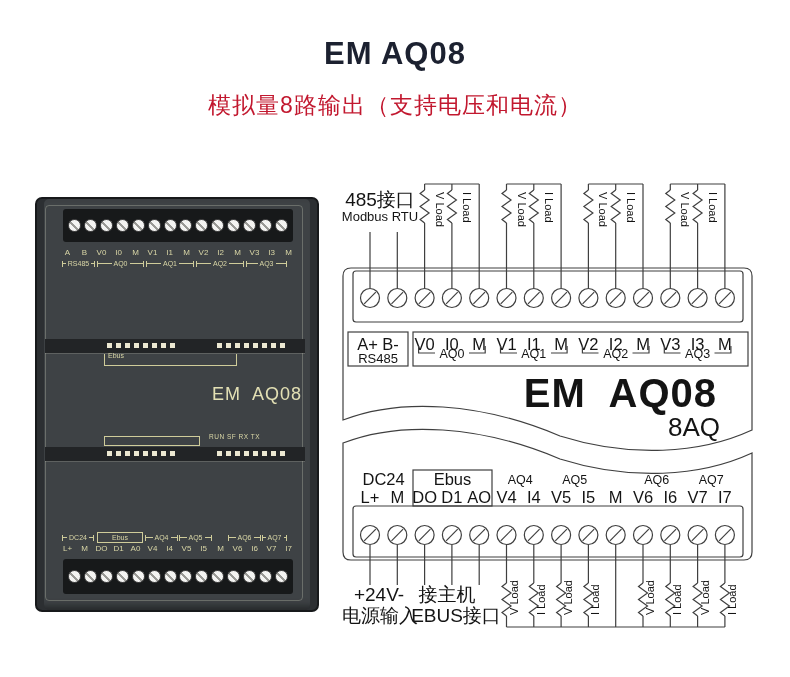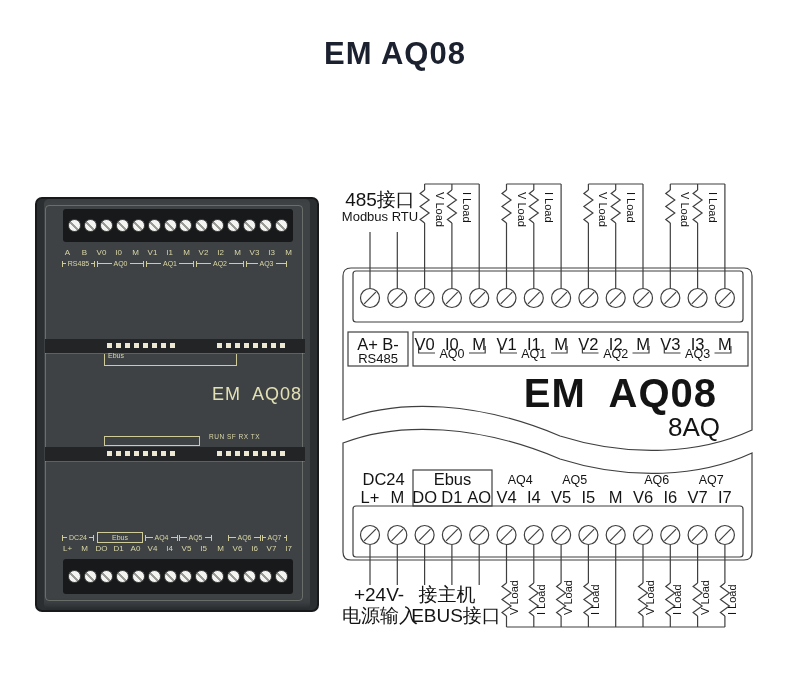--- a/index.html
+++ b/index.html
@@ -54,20 +54,21 @@
   .t11{font-size:11px;}
   svg path,svg rect,svg line,svg use{stroke:#3f3f3f;fill:none;stroke-width:1.2;}
   svg .screwc{fill:#ffffff;}
 </style>
 </head>
 <body>
 
 <div class="page">
 
   <div class="title">EM AQ08</div>
+  <div class="subtitle">模拟量8路输出（支持电压和电流）</div>
 
   <div class="pm">
     <div class="pm-frame"></div>
 
     <div class="strip pm-strip-top">
       <i class="screw"></i>
         <i class="screw"></i>
         <i class="screw"></i>
         <i class="screw"></i>
         <i class="screw"></i>

